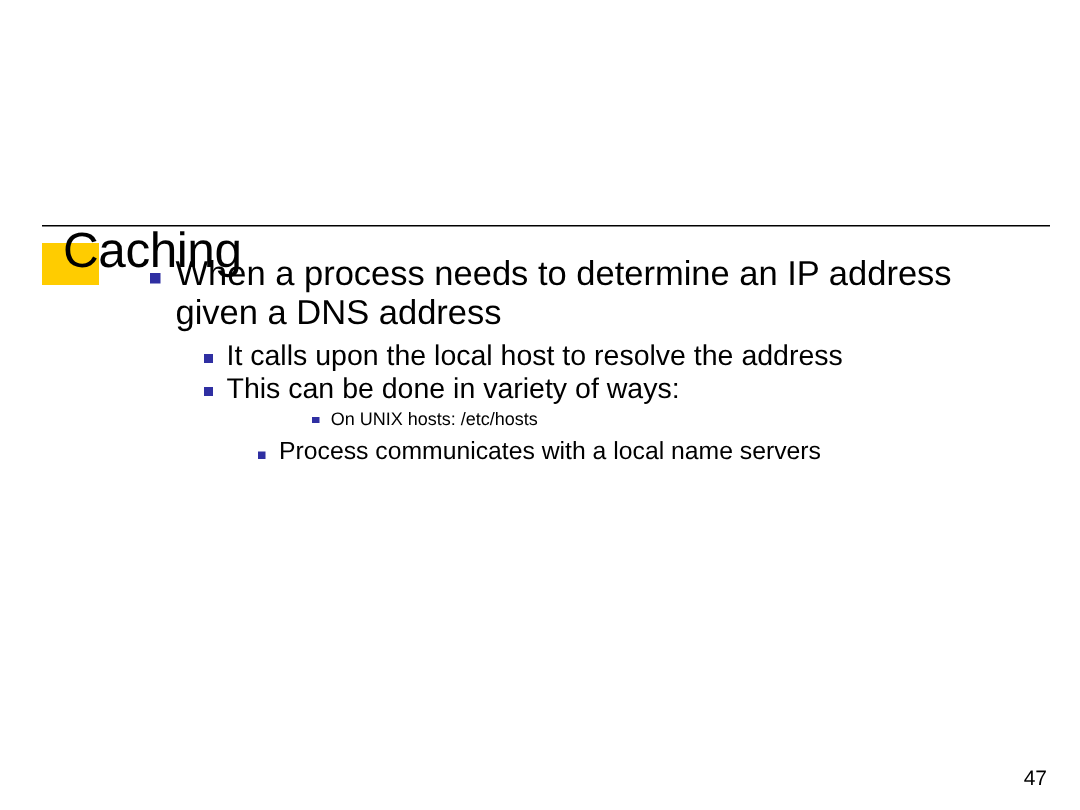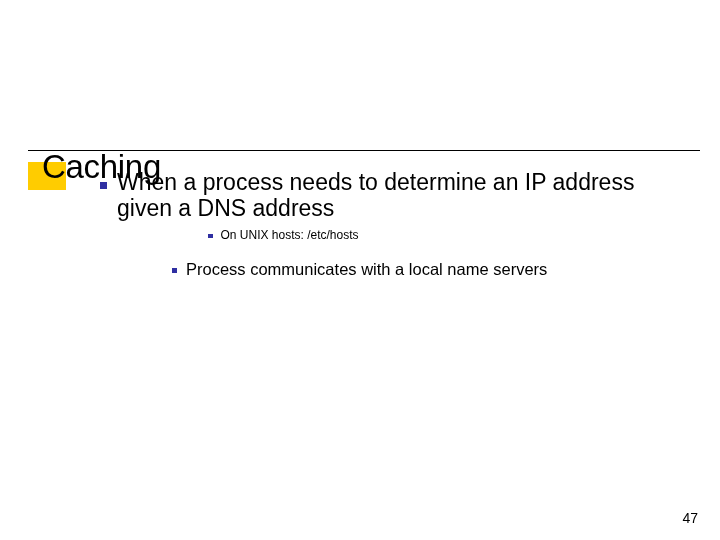--- a/index.html
+++ b/index.html
@@ -75,41 +75,51 @@
   .italic-leading em { font-style: italic; }
 
   .pagenum {
     position: absolute;
     right: 22px;
     bottom: 14px;
     font-size: 14px;
   }
   .group-l2 { margin-top: 6px; }
   .group-l3 { margin-top: 2px; }
-  .group-l3b { margin-top: 16px; }
+  .group-l3b { margin-top: 4px; }
   .group-l4 { margin-top: 1px; }
 </style>
 </head>
 <body>
 
 <div class="slide">
 
   <div class="title-wrap">
     <div class="title-accent"></div>
     <div class="title">Caching</div>
   </div>
   <div class="title-underline"></div>
 
   <div class="content">
 
     <div class="item lvl1">
       <span class="bullet"></span>
       <span class="txt">When a process needs to determine an IP address given a DNS address</span>
     </div>
 
+    <div class="group-l2">
+      <div class="item lvl2">
+        <span class="bullet"></span>
+        <span class="txt">It calls upon the local host to resolve the address</span>
+      </div>
+      <div class="item lvl2">
+        <span class="bullet"></span>
+        <span class="txt">This can be done in variety of ways:</span>
+      </div>
+    </div>
 
 
     <div class="group-l4">
       <div class="item lvl4">
         <span class="bullet"></span>
         <span class="txt">On UNIX hosts: /etc/hosts</span>
       </div>
     </div>
 
     <div class="group-l3b">

